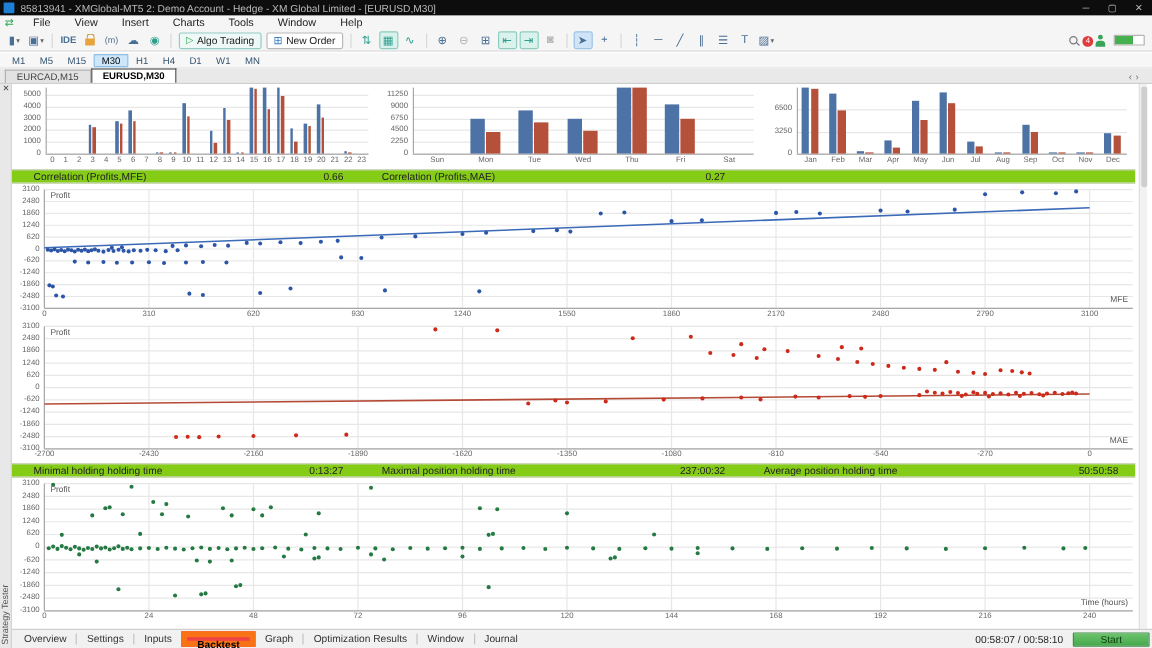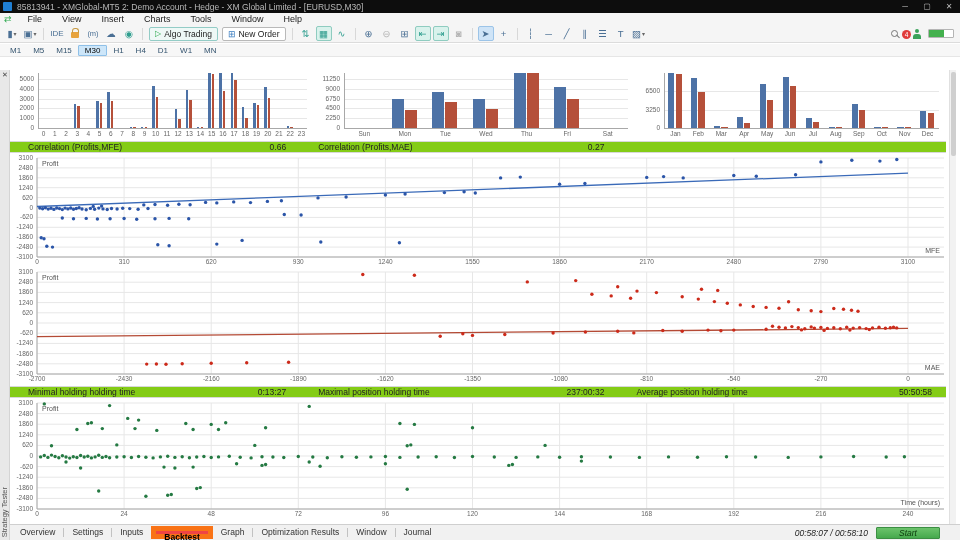--- a/index.html
+++ b/index.html
@@ -98,21 +98,21 @@
   .vscroll { position:absolute; left:949px; top:70px; width:7px; height:454px; background:#f2f2f2;
     border-left:1px solid #e0e0e0; }
   .vscroll .thumb { position:absolute; left:1px; top:2px; width:5px; height:84px; background:#cfcfcf; border-radius:2px; }
 
   
   .bottombar { position:absolute; left:10px; top:524px; width:950px; height:16px; background:#f1f1f1;
     border-top:1px solid #cfcfcf; display:flex; align-items:center; font-size:8.5px; color:#333; padding-left:2px; }
   .btab { padding:0 8px; height:13px; line-height:13px; }
   .btab.active { background:#ef4444; border:5px solid #f97316; font-weight:bold; color:#000; }
   .btab-sep { width:1px; height:9px; background:#c2c2c2; }
-  .status-right { margin-left:auto; display:flex; align-items:center; gap:8px; padding-right:20px;font-style:italic; }
+  .status-right { margin-left:auto; display:flex; align-items:center; gap:8px; padding-right:2px; }
   .clock { color:#222; }
   .start-btn { width:64px; height:12px; background:linear-gradient(#6cc36c,#46a94d); border:1px solid #3c8f43;
     color:#0c3b0c; font-size:8.5px; text-align:center; line-height:11px; border-radius:1px; }
 </style>
 </head>
 <body>
 
 <div class="screen">
 
   <div class="titlebar">
@@ -139,21 +139,21 @@
   <div class="toolbar">
     <span class="icon-btn">
         <span>▮</span>
         <span class="dd">▾</span>
       </span>
     <span class="icon-btn">
         <span>▣</span>
         <span class="dd">▾</span>
       </span>
     <span class="sep"></span>
-    <span class="icon-btn" style="font-size:8px;font-weight:normal;">IDE</span>
+    <span class="icon-btn" style="font-size:8px;font-weight:bold;">IDE</span>
     <span class="icon-btn">
         <span class="lock-icon"></span>
       </span>
     <span class="icon-btn" style="font-size:7.5px;">(m)</span>
     <span class="icon-btn">☁</span>
     <span class="icon-btn teal">◉</span>
     <span class="sep"></span>
     <span class="tbtn algo">
         <span class="play">▷</span>
         <span>Algo Trading</span>
@@ -203,20 +203,25 @@
     <span class="tf">M5</span>
     <span class="tf">M15</span>
     <span class="tf active">M30</span>
     <span class="tf">H1</span>
     <span class="tf">H4</span>
     <span class="tf">D1</span>
     <span class="tf">W1</span>
     <span class="tf">MN</span>
   </div>
 
+  <div class="tabstrip">
+    <span class="ctab">EURCAD,M15</span>
+    <span class="ctab active">EURUSD,M30</span>
+    <span class="tab-arrows"><span>‹</span><span>›</span></span>
+  </div>
 
   <div class="tstrip">
     <span class="close">✕</span>
     <span class="vlabel">Strategy Tester</span>
   </div>
 
   <div class="chart-host" style="left:12px;top:71px;width:300px;height:68px;">
       <div class="grid-h" style="left:26px;top:57.0px;width:269px"></div>
       <div class="tick-y" style="left:0;top:53.0px;width:22px">0</div>
       <div class="grid-h" style="left:26px;top:47.2px;width:269px"></div>

